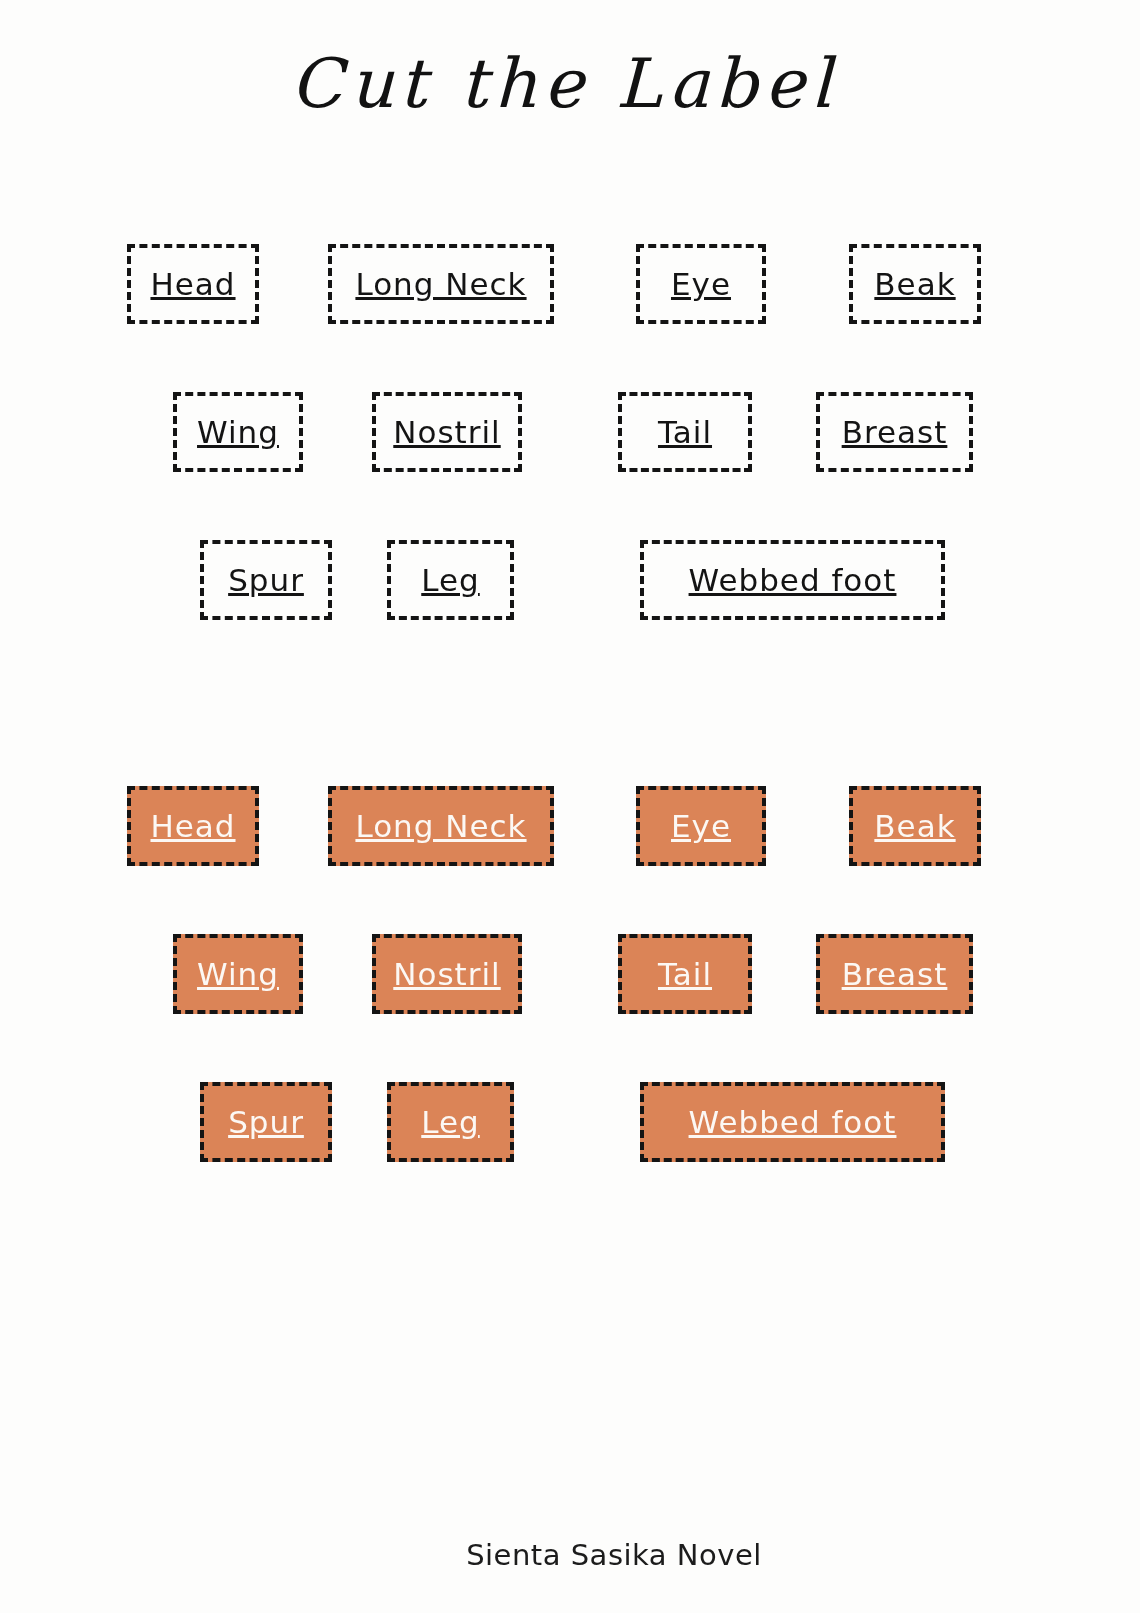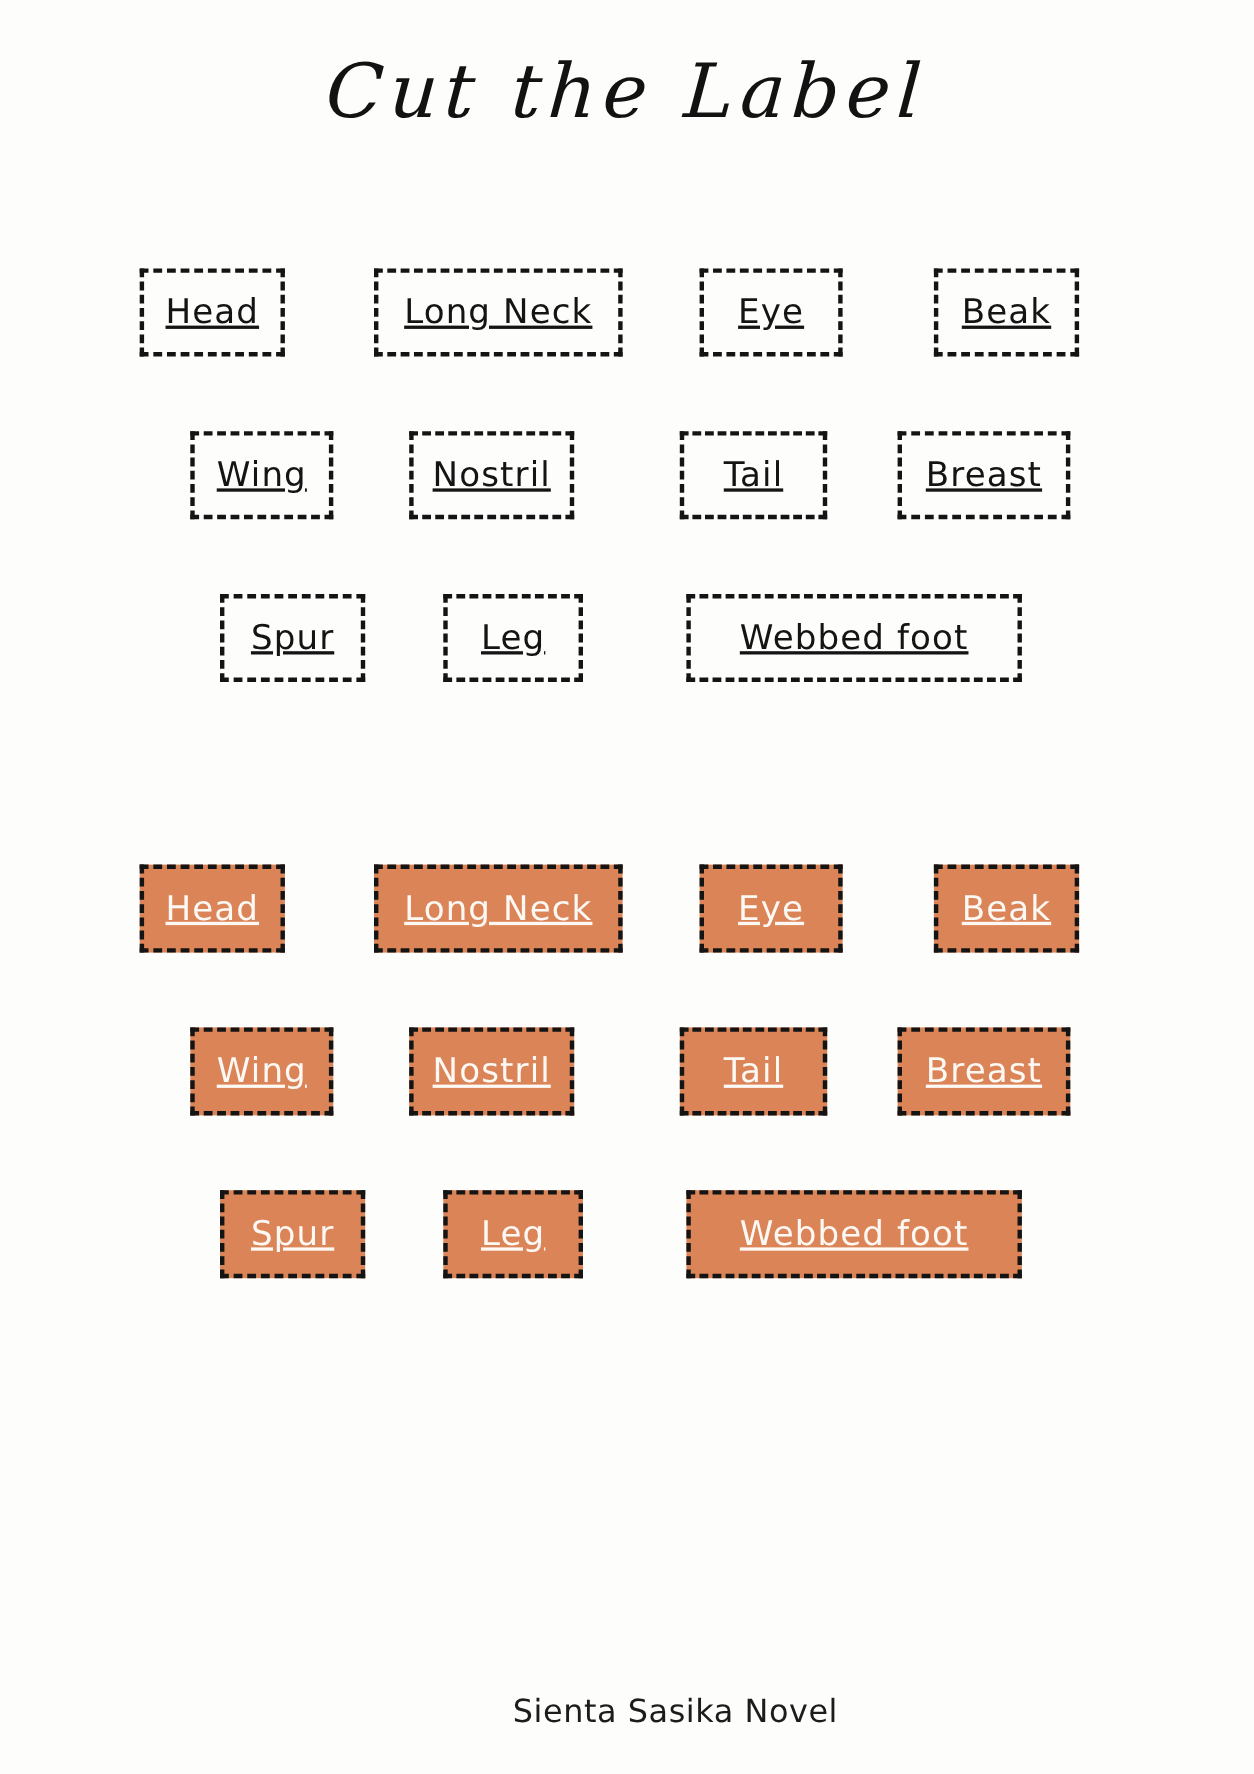--- a/index.html
+++ b/index.html
@@ -35,30 +35,30 @@
   }
   .filled{
     background:var(--fill);
     color:var(--fillText);
   }
   
   .rw1{top:244px}.rw2{top:392px}.rw3{top:540px}
   .ro1{top:786px}.ro2{top:934px}.ro3{top:1082px}
   
   .px-head{left:127px;width:132px}
-  .px-longneck{left:340px;width:226px}
+  .px-longneck{left:328px;width:226px}
   .px-eye{left:636px;width:130px}
   .px-beak{left:849px;width:132px}
   .px-wing{left:173px;width:130px}
   .px-nostril{left:372px;width:150px}
   .px-tail{left:618px;width:134px}
   .px-breast{left:816px;width:157px}
   .px-spur{left:200px;width:132px}
-  .px-leg{left:403px;width:127px}
-  .px-webbed{left:624px;width:305px}
+  .px-leg{left:387px;width:127px}
+  .px-webbed{left:640px;width:305px}
   .footer{
     position:absolute;top:1538px;left:0;width:100%;
     text-align:center;
     font-size:29px;
     color:#1c1c1c;
     letter-spacing:0.5px;
     margin-left:44px;
   }
 </style>
 </head>

